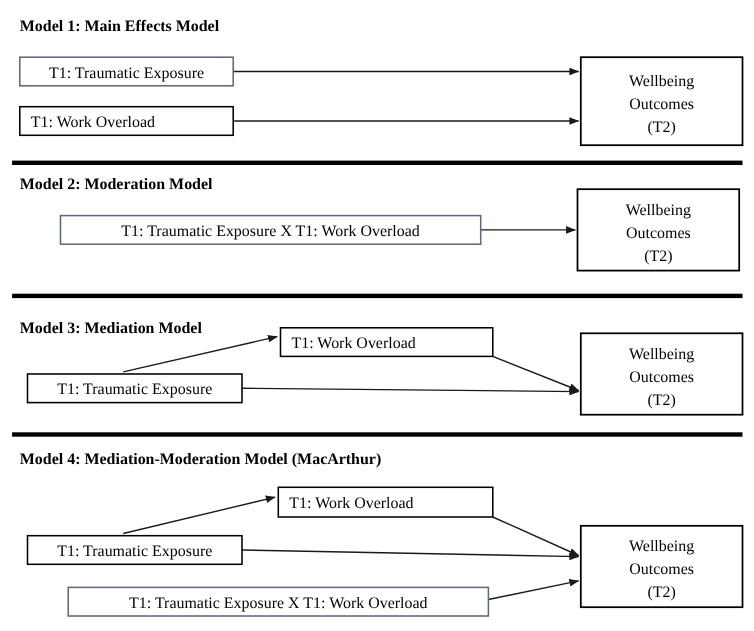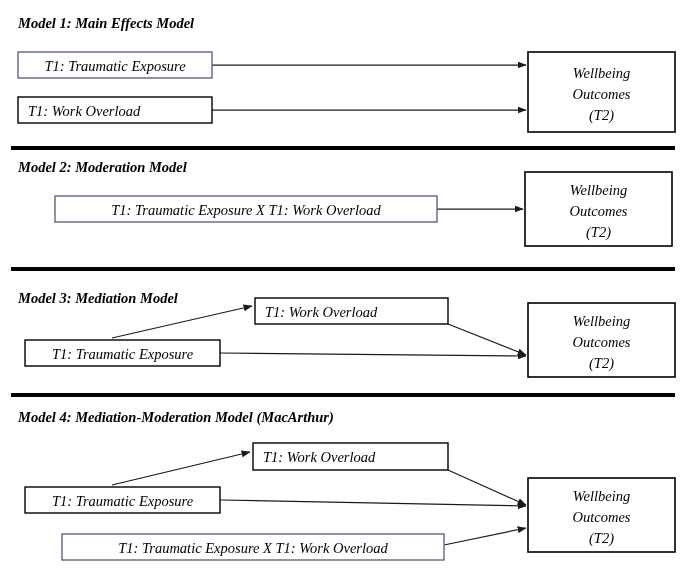--- a/index.html
+++ b/index.html
@@ -11,21 +11,20 @@
     width: 685px;
     height: 574px;
     font-family: "Liberation Serif", "DejaVu Serif", serif;
     color: #000000;
     overflow: hidden;
   }
   #diagram-root {
     position: relative;
     width: 559px;
     height: 574px;
-    font-style: italic;
   }
   svg.diagram-canvas {
     display: block;
     width: 685px;
     height: 574px;
   }
   .model-title {
     font-family: "Liberation Serif", "DejaVu Serif", serif;
     font-weight: bold;
     font-size: 14.5px;

